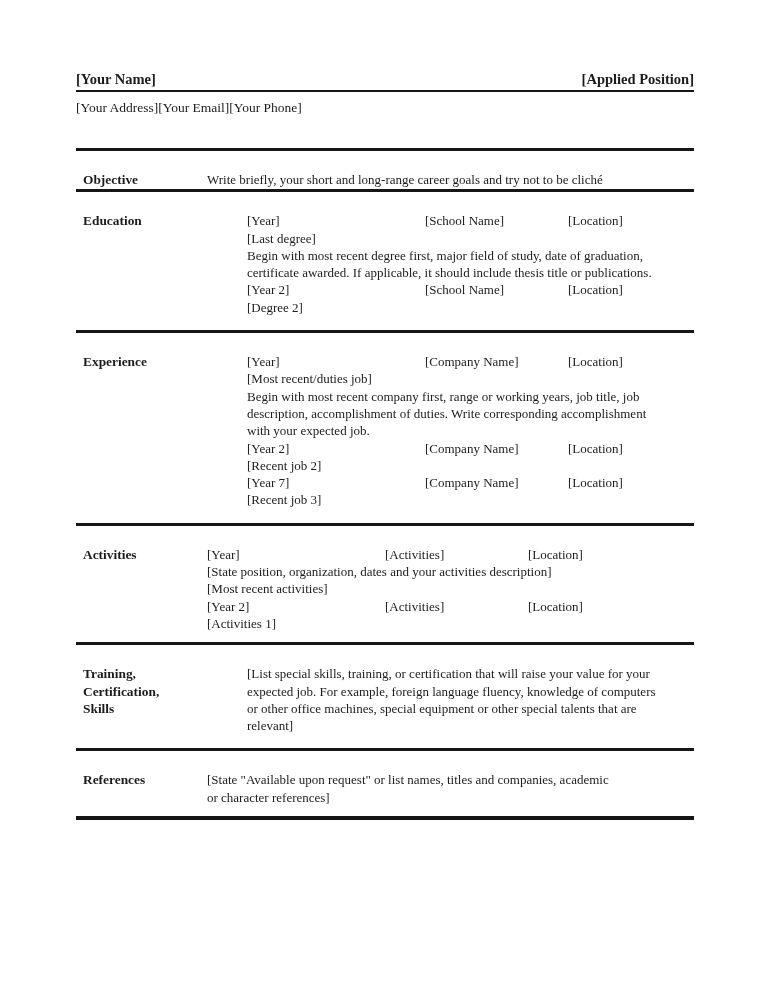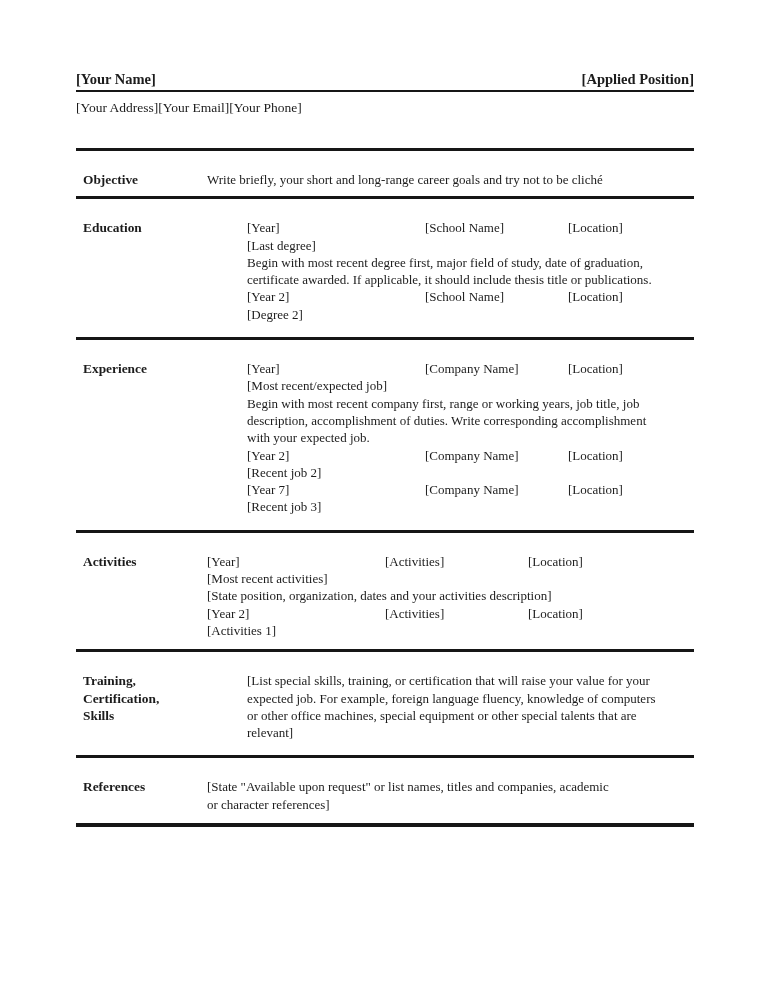--- a/index.html
+++ b/index.html
@@ -18,21 +18,21 @@
     border-bottom: 2px solid #161616; padding-bottom: 2px; gap: 38px;
   }
   .contact { margin-top: 7px; font-size: 13.5px; line-height: 17px; }
 
   .sections { margin-top: 32px; }
   section {
     display: grid; grid-template-columns: 131px 1fr;
     border-top: 3px solid #161616;
     padding-top: 20px;
   }
-  section.pb16 { padding-bottom: 8px; }
+  section.pb16 { padding-bottom: 1px; }
   section.pb14 { padding-bottom: 14px; gap: 40px; }
   section.pb10 { padding-bottom: 10px; }
 
   .label {
     font-weight: bold; font-size: 13.4px; line-height: 17.3px;
     padding-left: 7px; padding-right: 16px;
   }
   .content { font-size: 13px; line-height: 17.3px; }
   .line { min-height: 17.3px; }
   .cols3 { display: grid; grid-template-columns: 178px 143px 1fr; }
@@ -83,21 +83,21 @@
       </section>
 
       <section class="pb14">
         <div class="label">Experience</div>
         <div class="content">
           <div class="cols3 line">
             <span>[Year]</span>
             <span>[Company Name]</span>
             <span>[Location]</span>
           </div>
-          <div class="line">[Most recent/expected job]</div>
+          <div class="line">[Most recent/duties job]</div>
           <div class="line">Begin with most recent company first, range or working years, job title, job</div>
           <div class="line">description, accomplishment of duties. Write corresponding accomplishment</div>
           <div class="line">with your expected job.</div>
           <div class="cols3 line">
             <span>[Year 2]</span>
             <span>[Company Name]</span>
             <span>[Location]</span>
           </div>
           <div class="line">[Recent job 2]</div>
           <div class="cols3 line">
@@ -110,22 +110,22 @@
       </section>
 
       <section class="pb10">
         <div class="label">Activities</div>
         <div class="content">
           <div class="cols3 line">
             <span>[Year]</span>
             <span>[Activities]</span>
             <span>[Location]</span>
           </div>
+          <div class="line">[State position, organization, dates  and your activities description]</div>
           <div class="line">[Most recent activities]</div>
-          <div class="line">[State position, organization, dates  and your activities description]</div>
           <div class="cols3 line">
             <span>[Year 2]</span>
             <span>[Activities]</span>
             <span>[Location]</span>
           </div>
           <div class="line">[Activities 1]</div>
         </div>
       </section>
 
       <section class="pb14">

